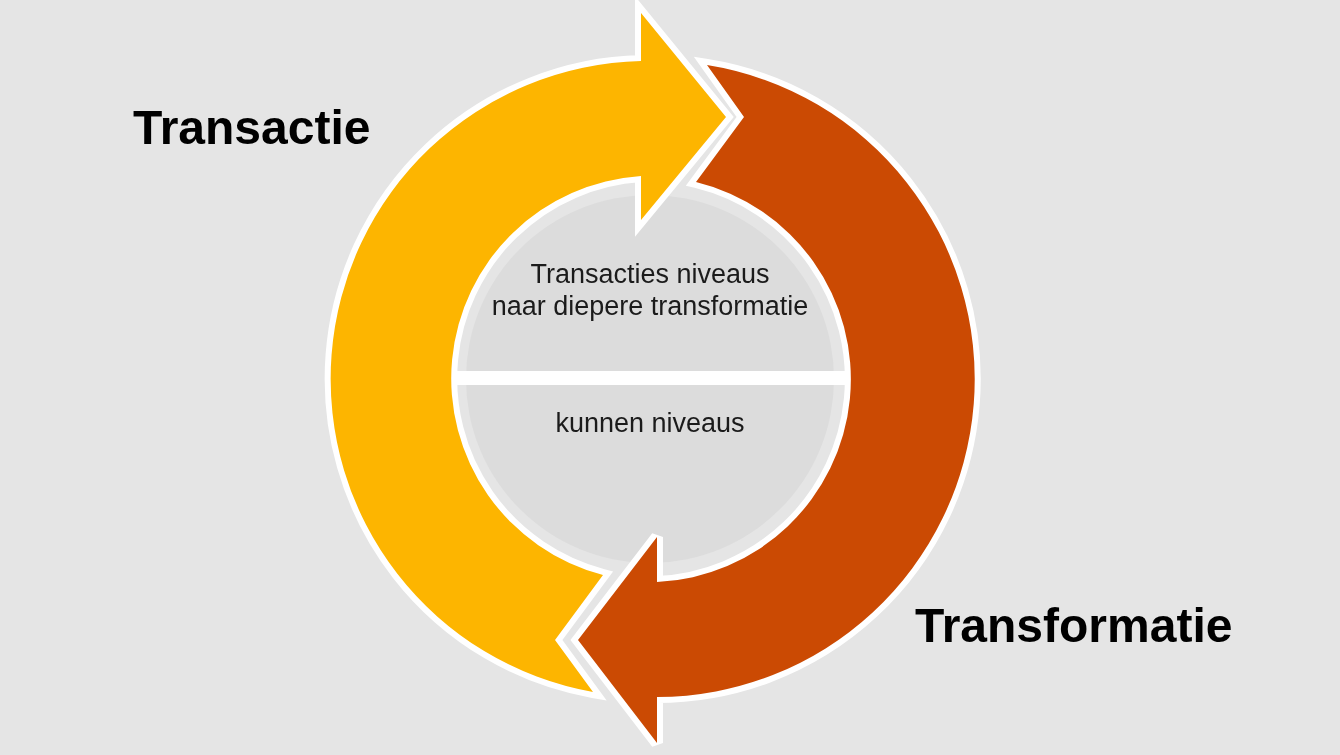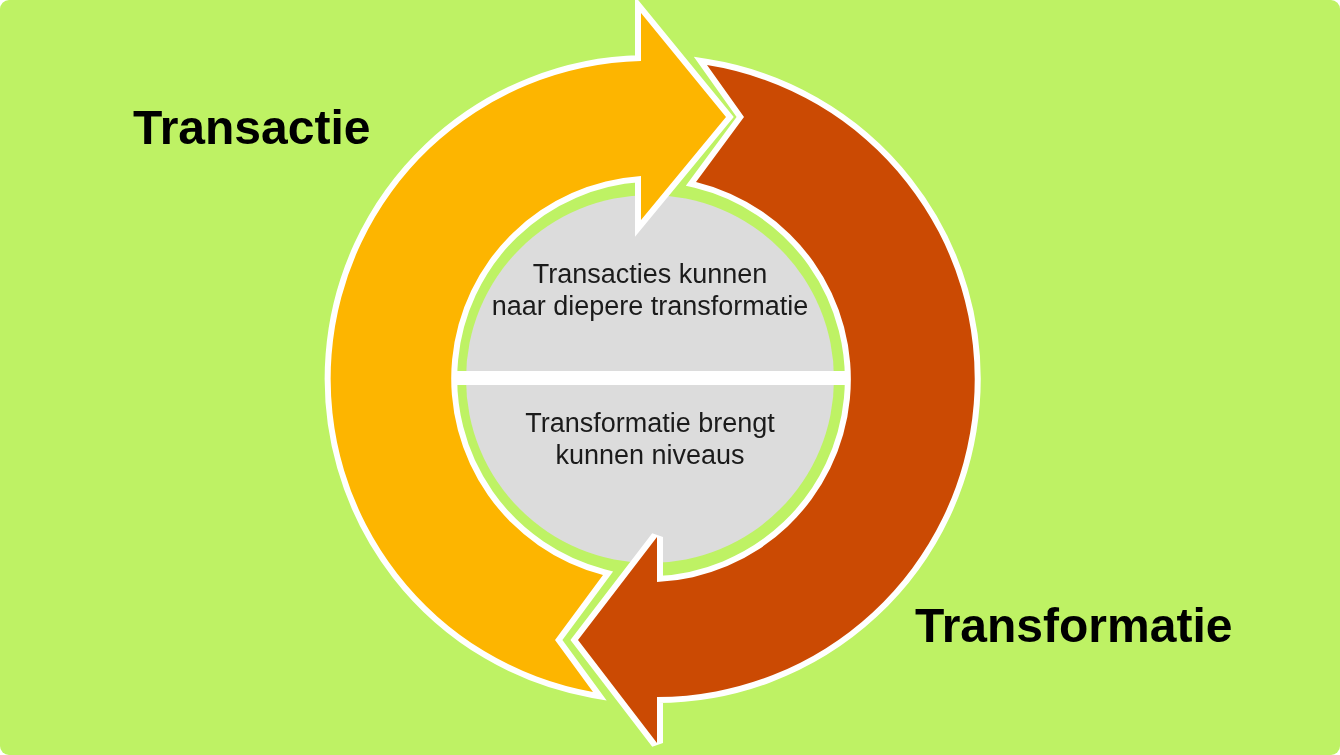--- a/index.html
+++ b/index.html
@@ -5,23 +5,22 @@
   html, body {
     margin: 0;
     padding: 0;
     background: #ffffff;
     font-family: "Liberation Sans", "DejaVu Sans", sans-serif;
   }
   .stage {
     position: relative;
     width: 1340px;
     height: 755px;
-    background: #bef264;
+    background: #e5e5e5;
     overflow: hidden;
-    border-radius: 9px;
   }
   .stage svg {
     position: absolute;
     left: 0;
     top: 0;
     display: block;
   }
   .big-label {
     position: absolute;
     color: #000000;
@@ -88,22 +87,21 @@
              L 657 582
              A 203 203 0 0 0 696 182
              Z" stroke="#FFFFFF" stroke-width="12" stroke-linejoin="miter" stroke-miterlimit="3" paint-order="stroke" fill="#CB4A03"></path>
   </svg>
 
   <div class="big-label label-transactie">Transactie</div>
 
   <div class="big-label label-transformatie">Transformatie</div>
 
   <div class="center-text center-text-top">
-    <span>Transacties kunnen</span>
+    <span>Transacties niveaus</span>
     <span>naar diepere transformatie</span>
   </div>
 
   <div class="center-text center-text-bottom">
-    <span>Transformatie brengt</span>
     <span>kunnen niveaus</span>
   </div>
 
 </div>
 
 </body></html>

